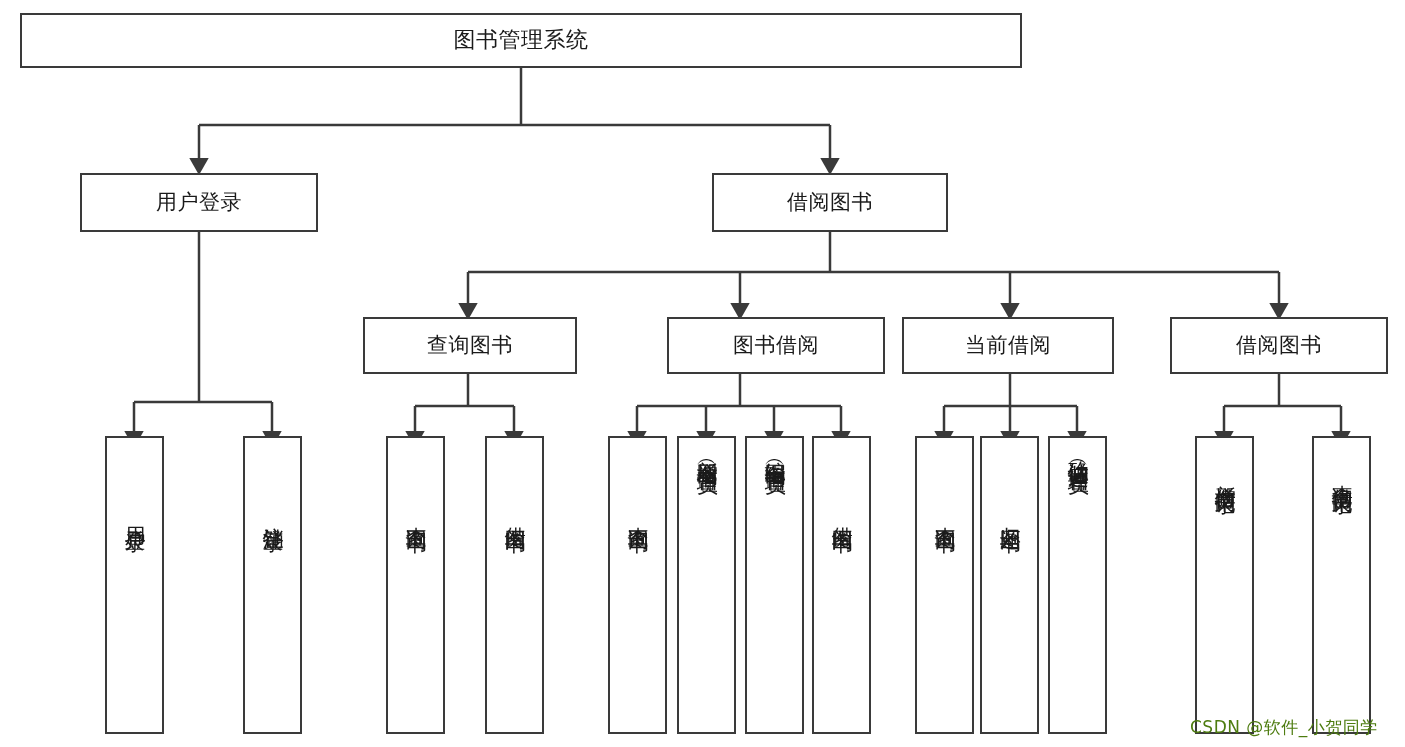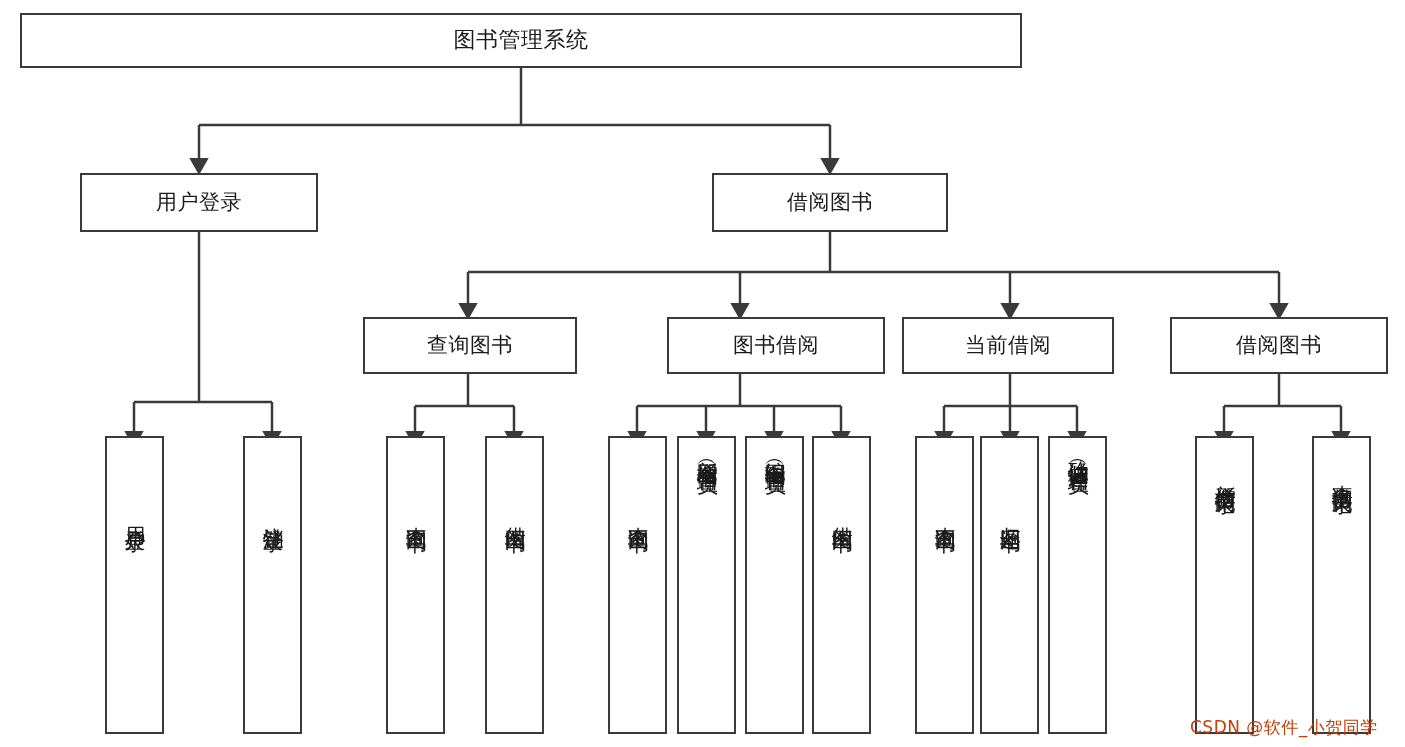--- a/index.html
+++ b/index.html
@@ -59,21 +59,21 @@
     writing-mode: vertical-rl;
     text-orientation: upright;
     font-size: 21px;
     line-height: 1.12;
     letter-spacing: 2px;
     white-space: nowrap;
   }
   .watermark {
     position: absolute;
     font-size: 17px;
-    color: #c2410c;
+    color: #4d7c0f;
     white-space: nowrap;
     letter-spacing: 0.5px;
     pointer-events: none;
   }
 </style>
 </head>
 <body>
 
 <div id="canvas">
 

